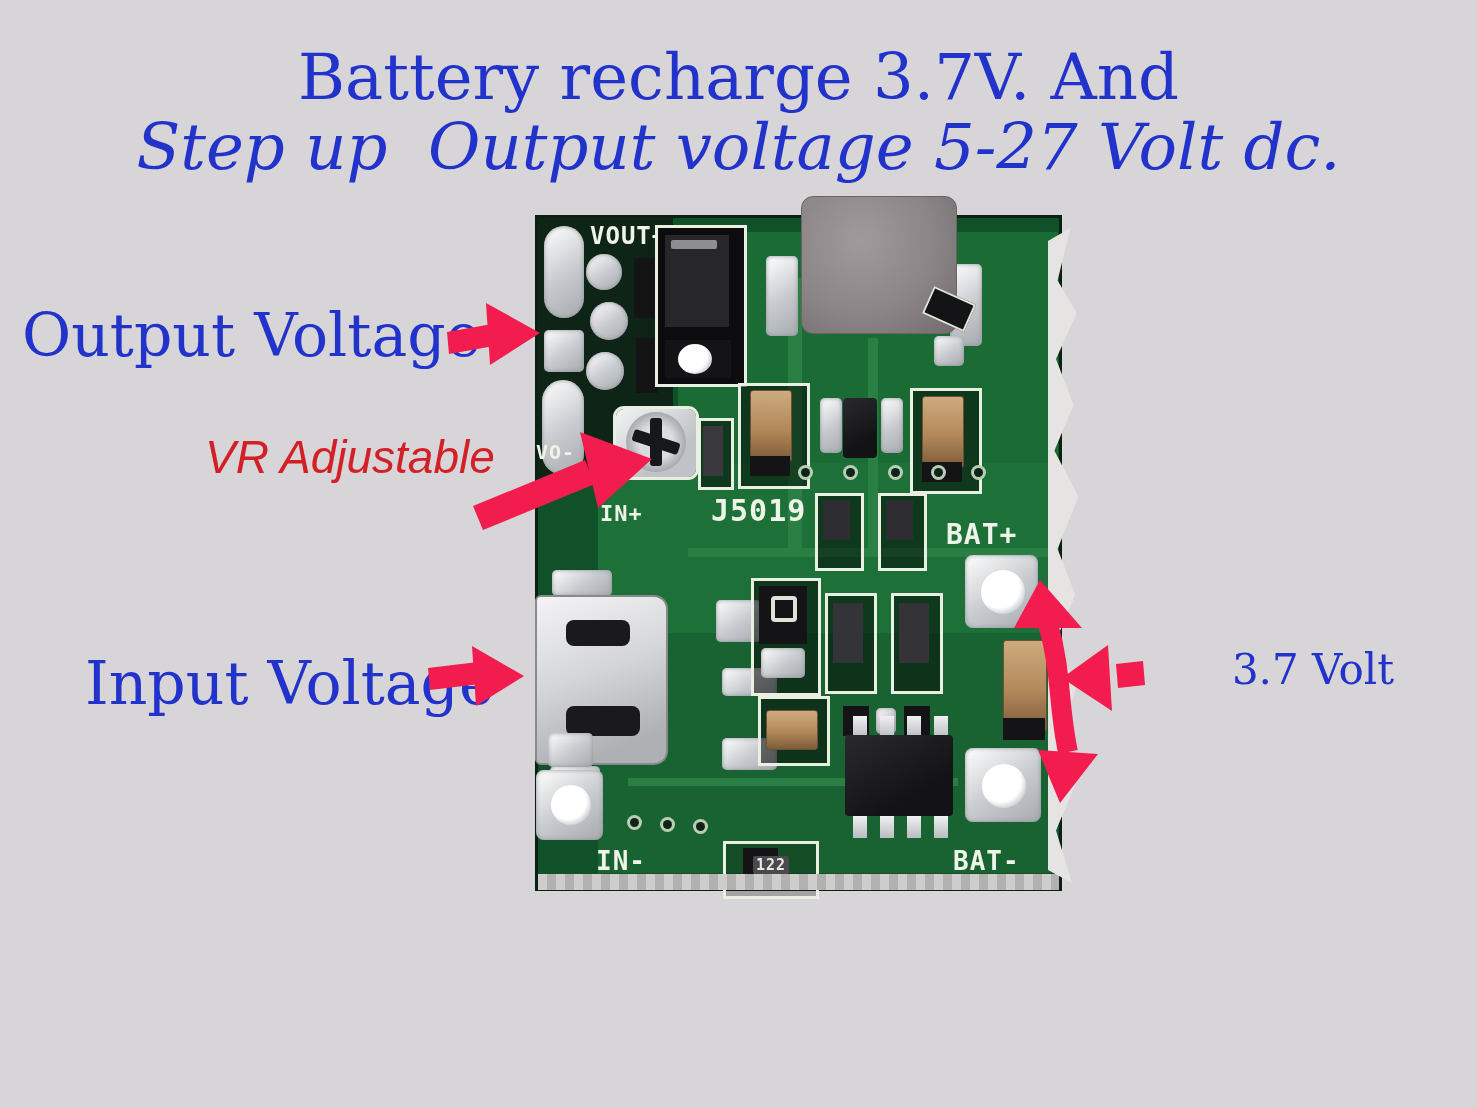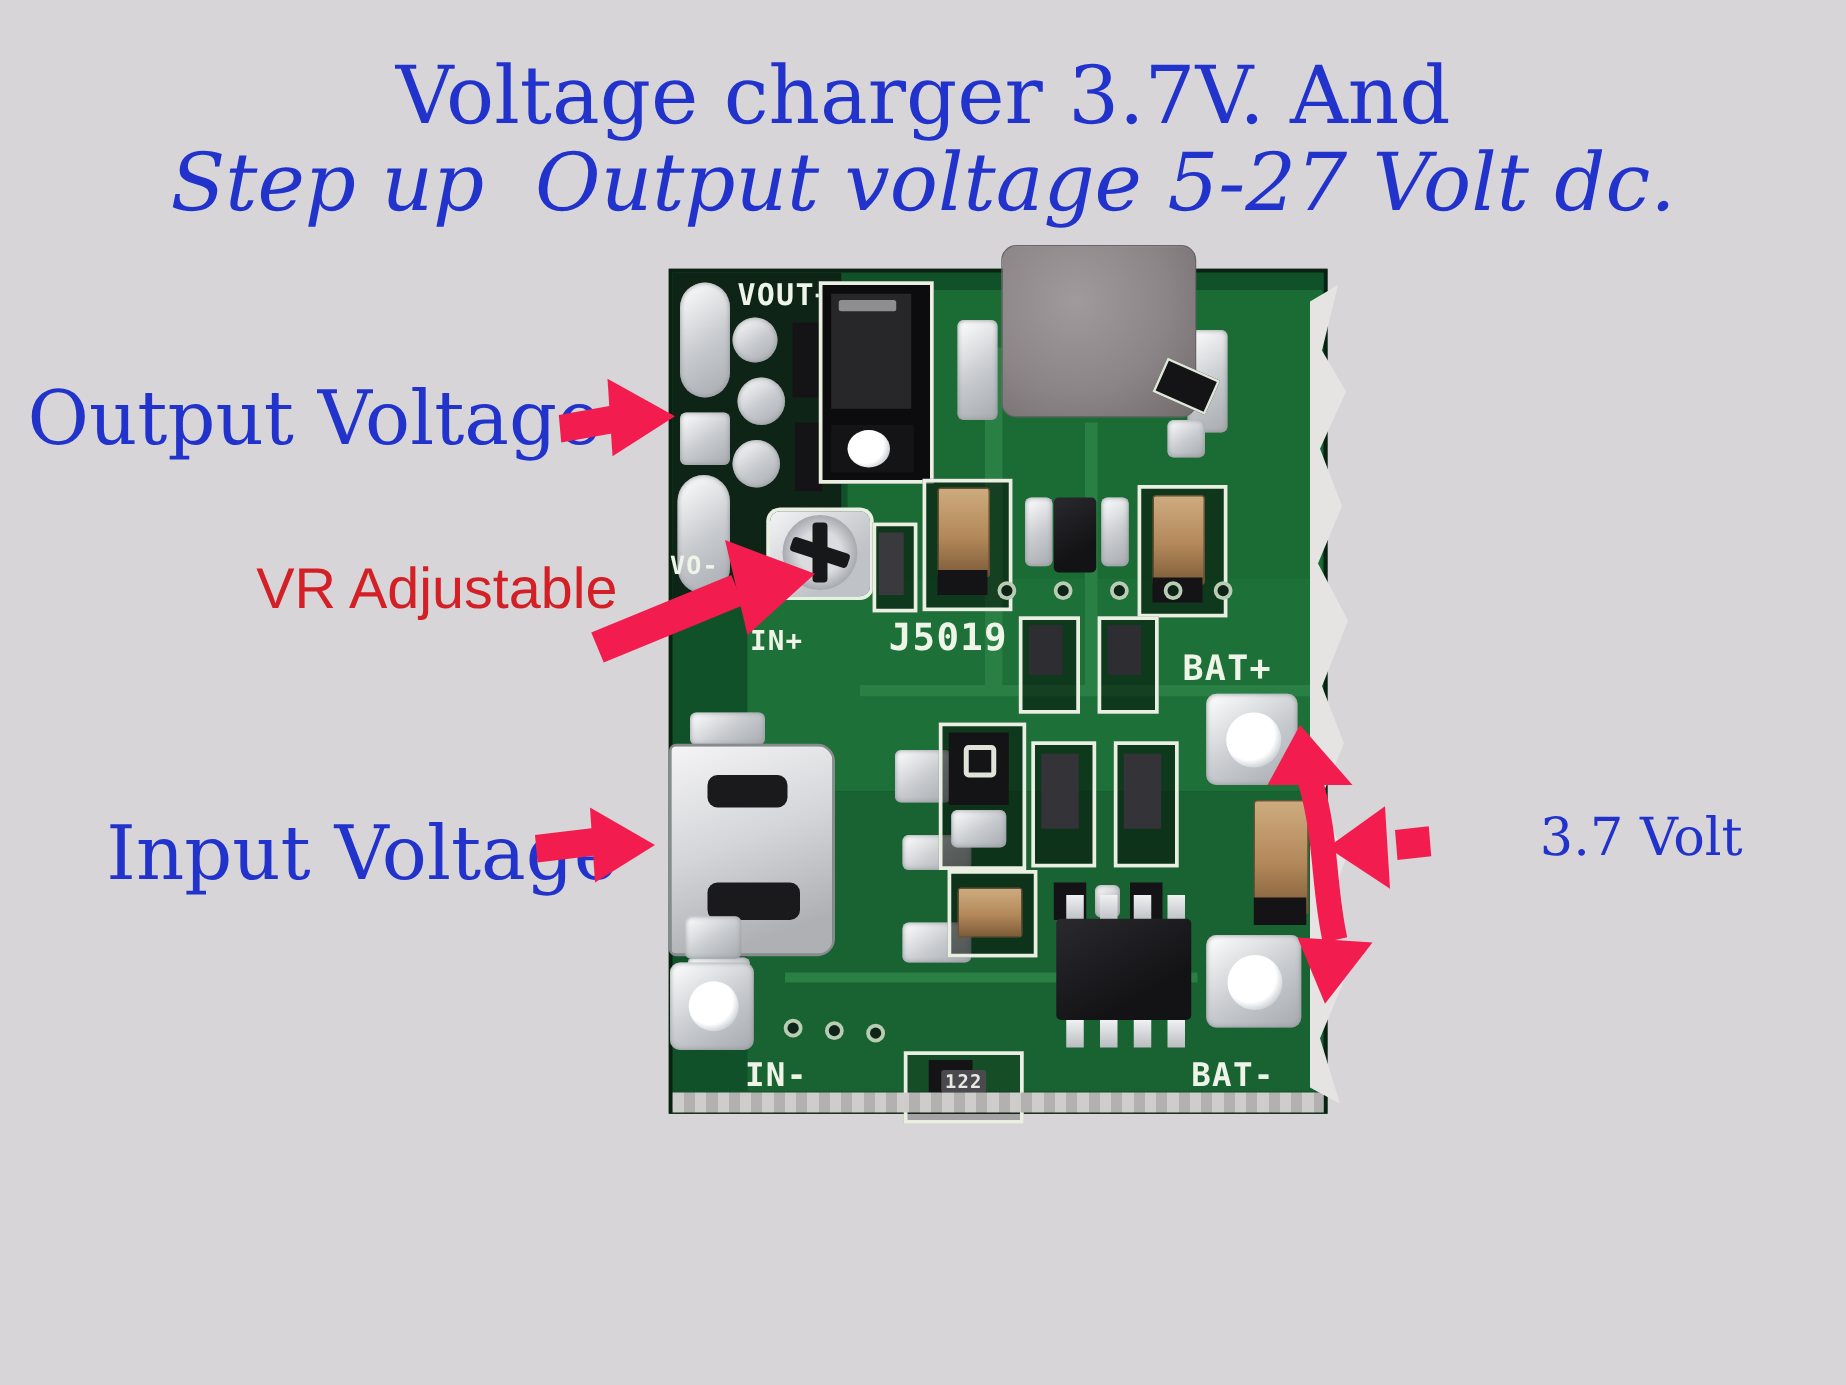--- a/index.html
+++ b/index.html
@@ -42,21 +42,21 @@
         clip-path:polygon(0 2%,70% 0,30% 8%,90% 13%,25% 20%,80% 27%,20% 34%,95% 41%,30% 49%,85% 56%,25% 63%,90% 70%,30% 78%,85% 85%,25% 92%,75% 100%,0 98%);}
   .bottommetal{position:absolute;background:repeating-linear-gradient(90deg,#cfcdcb 0 9px,#b3b1af 9px 18px);}
   .arrows{position:absolute;left:0;top:0;pointer-events:none;}
 </style>
 </head>
 <body>
 
 <div class="canvas">
 
   <div class="title">
-    <div class="t1">Voltage charger 3.7V. And</div>
+    <div class="t1">Battery recharge 3.7V. And</div>
     <div class="t2">Step up  Output voltage 5-27 Volt dc.</div>
   </div>
 
   <div class="pcb">
 
     <div class="region" style="left:0;top:0;width:135px;height:262px;background:#0e2416;"></div>
     <div class="region" style="left:140px;top:14px;width:380px;height:300px;background:#1a6b34;"></div>
     <div class="region" style="left:60px;top:245px;width:460px;height:170px;background:#1c7038;"></div>
     <div class="region" style="left:60px;top:415px;width:460px;height:240px;background:#186331;"></div>
     <div class="trace" style="left:250px;top:60px;width:14px;height:270px;"></div>
@@ -177,21 +177,21 @@
     <div class="blackpart" style="left:205px;top:630px;width:35px;height:38px;">
       <span class="silk" style="position:absolute;left:10px;top:8px;font-size:15px;color:#e8e8e4;background:#4a4a4e;padding:0 3px;border-radius:2px;">122</span>
     </div>
 
     <div class="bottommetal" style="left:0;top:656px;width:521px;height:16px;"></div>
   </div>
 
   <div class="torn" style="left:1048px;top:228px;width:32px;height:655px;"></div>
 
   <div class="lbl" style="left:22px;top:300px;">Output Voltage</div>
-  <div class="lbl-red" style="left:205px;top:443px;">VR Adjustable</div>
+  <div class="lbl-red" style="left:205px;top:430px;font-style:italic;">VR Adjustable</div>
   <div class="lbl" style="left:85px;top:648px;">Input Voltage</div>
   <div class="lbl-batt">
     <div>3.7 Volt</div>
   </div>
 
   <svg class="arrows" width="1477" height="1108" viewBox="0 0 1477 1108">
 
     <polygon fill="#f21d4e" points="447,332 492,324 494,346 449,354"></polygon>
     <polygon fill="#f21d4e" points="486,303 540,333 490,365"></polygon>
 

